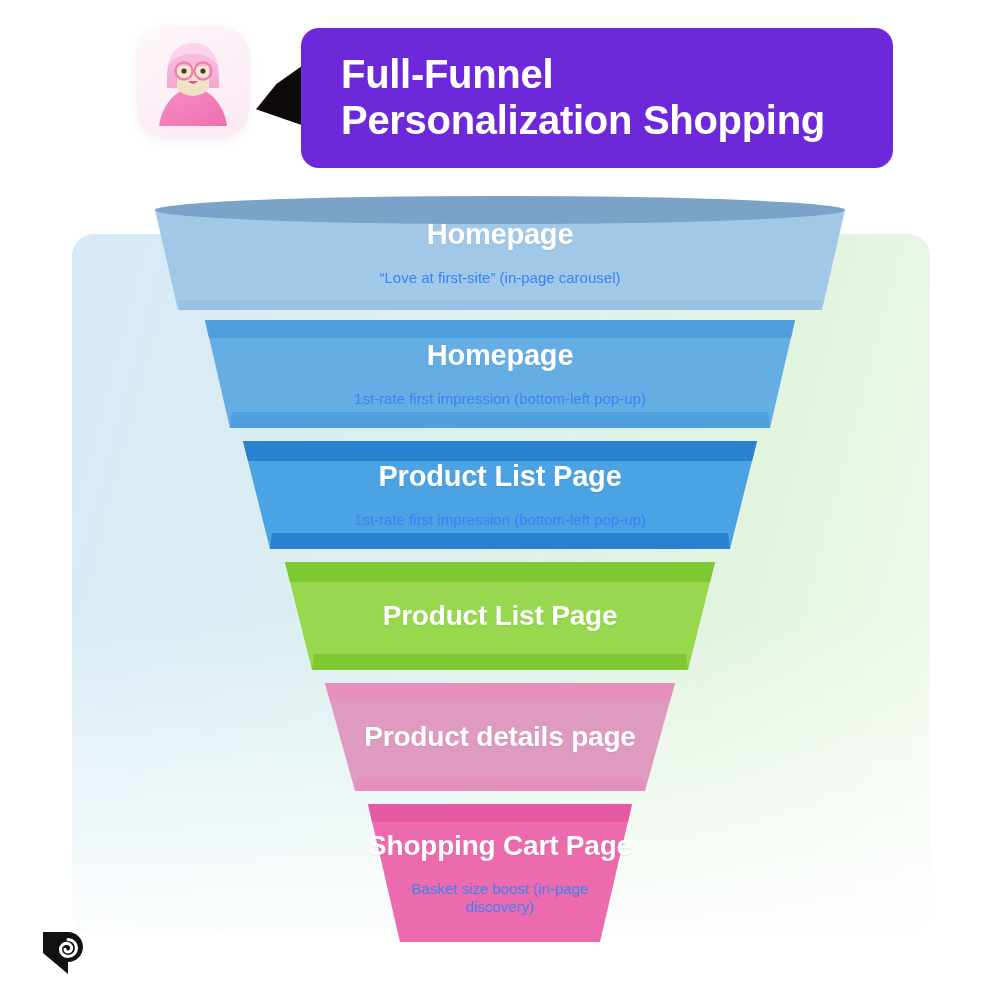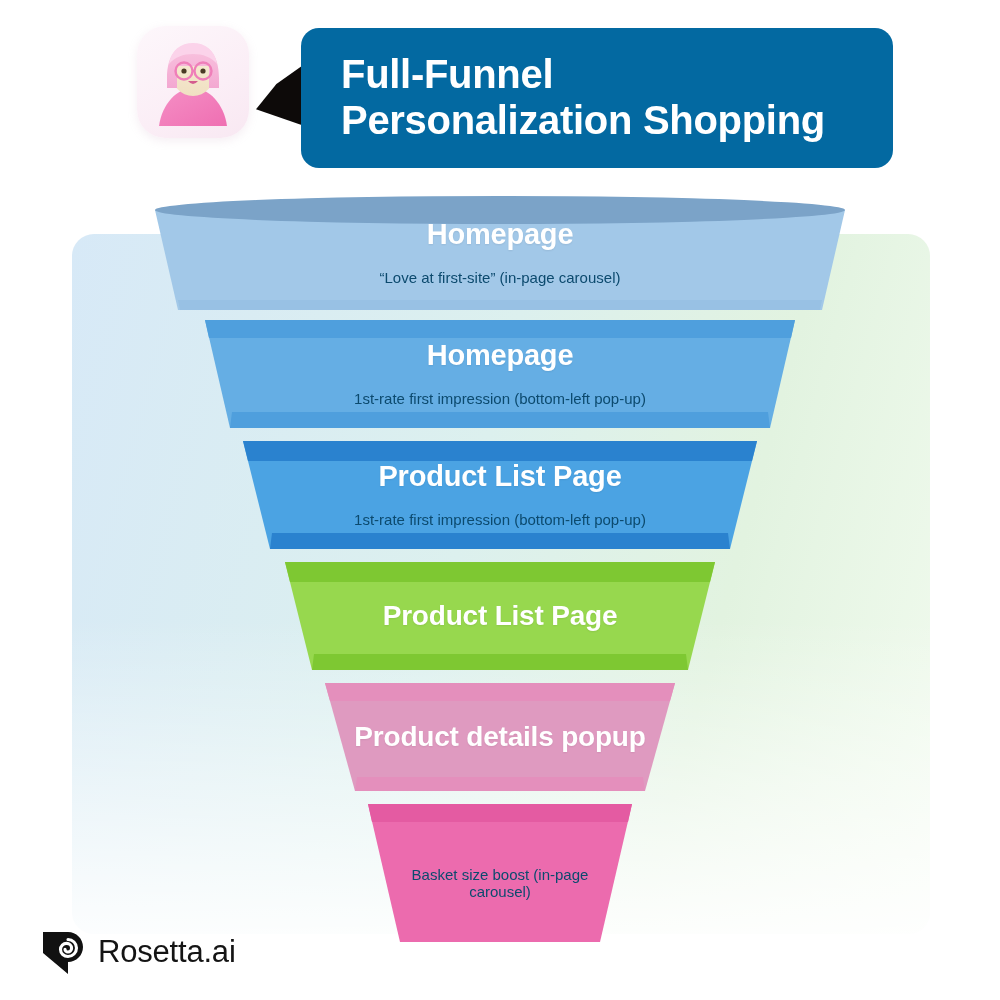--- a/index.html
+++ b/index.html
@@ -79,21 +79,21 @@
     pointer-events: none;
   }
   .stage .title {
     color: #ffffff;
     font-weight: 700;
     letter-spacing: -0.2px;
     line-height: 1.04;
     text-shadow: 0 1px 2px rgba(0,0,0,0.07);
   }
   .stage .sub {
-    color: #0c4a6e;
+    color: #3b82f6;
     font-weight: 400;
     line-height: 1.16;
     margin-top: 20px;
   }
 
   
   #stage-0 .title { font-size: 29px; }
   #stage-0 .sub   { font-size: 15px; }
   #stage-1 .title { font-size: 29px; }
   #stage-1 .sub   { font-size: 15px; }
@@ -156,21 +156,21 @@
       <line x1="55.5" y1="45" x2="57.5" y2="45" stroke="#ef7fb9" stroke-width="2.4"></line>
 
       <circle cx="47" cy="45" r="2.6" fill="#4a3a24"></circle>
       <circle cx="66" cy="45" r="2.6" fill="#4a3a24"></circle>
 
       <path d="M51 55 Q56 61 61 55 Z" fill="#d45c8e"></path>
     </svg>
   </div>
 
   <div class="bubble-tail" style="background: rgb(13, 10, 9);"></div>
-  <div class="bubble" style="background: #0369a1;">
+  <div class="bubble" style="background: #6d28d9;">
     <div class="bubble-line">Full-Funnel</div>
     <div class="bubble-line">Personalization Shopping</div>
   </div>
 
   <div class="funnel" id="funnel">
 
     <div class="stage" id="stage-0" style="top:196px;height:114px;">
       <svg class="shape" viewBox="0 0 1000 114" preserveAspectRatio="none" aria-hidden="true">
         <path class="s-body" d="M155 14 L845 14 L822 114 L178 114 Z" fill="#a2c8e8"></path>
         <ellipse class="s-cap" cx="500" cy="14" rx="345" ry="14" fill="#7ba3c8"></ellipse>
@@ -217,37 +217,37 @@
       </div>
     </div>
 
     <div class="stage" id="stage-4" style="top:683px;height:108px;">
       <svg class="shape" viewBox="0 0 1000 108" preserveAspectRatio="none" aria-hidden="true">
         <path class="s-body" d="M325 0 L675 0 L645 108 L355 108 Z" fill="#df9ac0"></path>
         <path class="s-cap" d="M325 0 L675 0 L670 18 L330 18 Z" fill="#e48fbc"></path>
         <path class="s-edge" d="M357 94 L643 94 L645 108 L355 108 Z" fill="#e48fbc"></path>
       </svg>
       <div class="txt">
-        <div class="title">Product details popup</div>
+        <div class="title">Product details page</div>
       </div>
     </div>
 
     <div class="stage" id="stage-5" style="top:804px;height:138px;">
       <svg class="shape" viewBox="0 0 1000 138" preserveAspectRatio="none" aria-hidden="true">
         <path class="s-body" d="M368 0 L632 0 L600 138 L400 138 Z" fill="#ec6bae"></path>
         <path class="s-cap" d="M368 0 L632 0 L628 18 L372 18 Z" fill="#e45ba2"></path>
       </svg>
       <div class="txt">
-        <div class="sub">Basket size boost (in-page carousel)</div>
+        <div class="title">Shopping Cart Page</div>
+        <div class="sub">Basket size boost (in-page discovery)</div>
       </div>
     </div>
 
   </div>
 
   <div class="logo">
     <svg class="logo-mark" viewBox="0 0 44 46" aria-hidden="true">
       <path d="M3 3 H28 C36.3 3 43 9.7 43 18 C43 26.3 36.3 33 28 33 L28 45 L3 24 Z" fill="#111111"></path>
       <path d="M28 10.5 C32.7 10.5 36.5 14.3 36.5 19 C36.5 23.7 32.7 27.5 28 27.5 C23.9 27.5 20.5 24.5 20.5 20.6 C20.5 17.1 23.3 14.4 26.6 14.4 C29.4 14.4 31.6 16.6 31.6 19.2 C31.6 21.3 29.9 23 27.9 23 C26.3 23 25 21.7 25 20.2" fill="none" stroke="#ffffff" stroke-width="3.1" stroke-linecap="round"></path>
     </svg>
-    <span class="logo-text">Rosetta.ai</span>
   </div>
 
 </div>
 
 </body></html>

